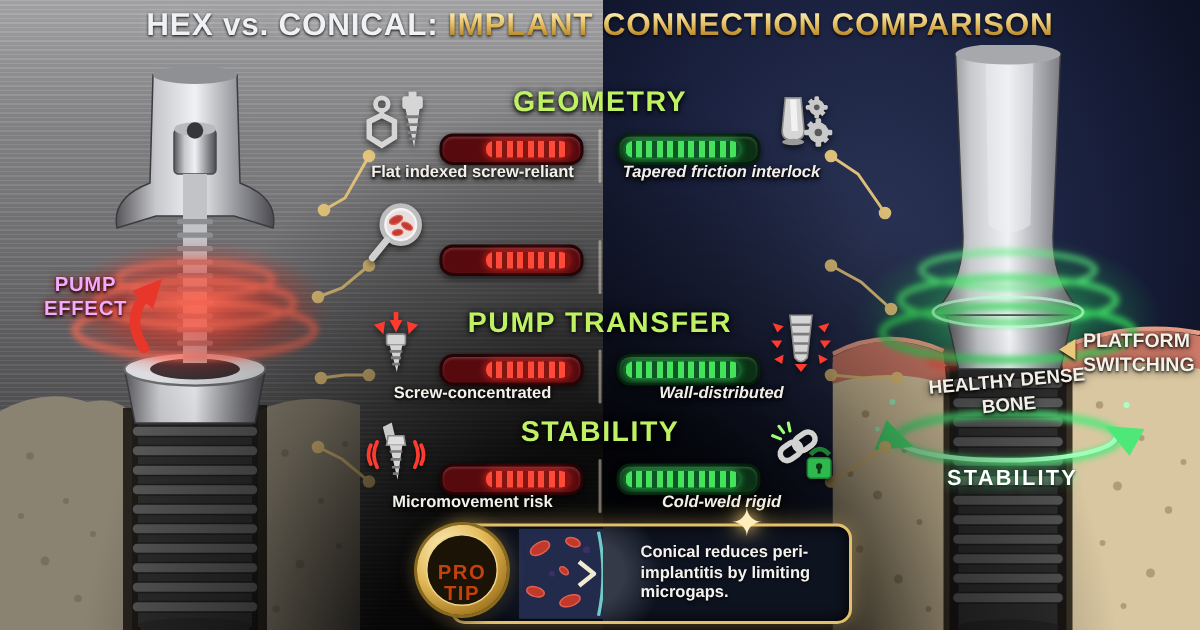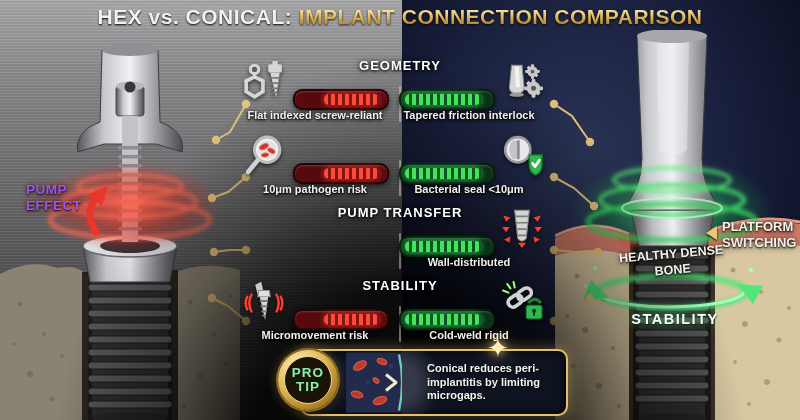--- a/index.html
+++ b/index.html
@@ -21,24 +21,24 @@
   
   .title{position:absolute;top:5px;left:0;width:800px;text-align:center;
     font-size:21px;font-weight:800;letter-spacing:.5px;white-space:nowrap;}
   .title .t-left{color:#f0f1f5;text-shadow:0 1px 2px #000,0 0 8px rgba(255,255,255,.25);}
   .title .t-right{background:linear-gradient(180deg,#fdf0bd 10%,#e8c468 45%,#b58427 85%);
     -webkit-background-clip:text;background-clip:text;color:transparent;
     filter:drop-shadow(0 1px 1px rgba(0,0,0,.8));}
   
   .row{position:absolute;left:237px;width:326px;height:74px;}
   .row-heading{position:absolute;top:2px;left:0;width:100%;text-align:center;
-    font-size:13px;font-weight:800;color:#ffffff;letter-spacing:1px;
+    font-size:19px;font-weight:800;color:#bef264;letter-spacing:1px;
     text-shadow:0 1px 3px #000,0 0 6px rgba(0,0,0,.7);}
   .cell{position:absolute;top:0;width:156px;height:74px;}
-  .cell.l{left:0;} .cell.r{right:16px;}
+  .cell.l{left:0;} .cell.r{right:4px;font-style:italic;}
   .divider{position:absolute;left:162px;top:30px;width:2px;height:36px;
     background:rgba(242,232,210,.45);border-radius:1px;}
   .icon-box{position:absolute;top:4px;width:42px;height:42px;}
   .cell.l .icon-box{left:6px;} .cell.r .icon-box{right:4px;}
   .icon-box svg{position:static;width:42px;height:42px;filter:drop-shadow(0 2px 2px rgba(0,0,0,.6));}
   .bar{position:absolute;top:33px;height:17px;width:92px;border-radius:9px;
     box-shadow:0 2px 5px rgba(0,0,0,.6),inset 0 1px 2px rgba(255,255,255,.2);}
   .cell.l .bar{left:56px;} .cell.r .bar{left:8px;}
   .bar.red{background:#570a0e;border:2px solid #26군0406;border:2px solid #260406;}
   .bar.green{background:#0b3015;border:2px solid #051f0c;}
@@ -47,21 +47,21 @@
     background:repeating-linear-gradient(90deg,#ff4a3a 0 4px,#801512 4px 7px);
     box-shadow:0 0 6px rgba(255,50,40,.9);}
   .bar.green .seg{left:4%;right:13%;
     background:repeating-linear-gradient(90deg,#45e25c 0 4px,#0f5426 4px 7px);
     box-shadow:0 0 6px rgba(60,255,110,.8);}
   .bar-label{position:absolute;top:53px;left:0;width:100%;text-align:center;
     font-size:11px;font-weight:bold;color:#f3f0ea;text-shadow:0 1px 2px #000,0 1px 4px #000;}
   
   .callout{position:absolute;font-weight:800;text-shadow:0 1px 2px #000,0 1px 6px rgba(0,0,0,.8);}
   .pump{left:26px;top:182px;width:62px;font-size:13.5px;line-height:1.15;
-    color:#8b5cf6;letter-spacing:.5px;
+    color:#f0abfc;text-align:center;letter-spacing:.5px;
     text-shadow:0 0 6px rgba(120,0,0,.9),0 1px 2px #000;}
   .platform{left:722px;top:219px;width:84px;font-size:13px;line-height:1.2;color:#f5f2ea;}
   .platform-arrow{position:absolute;left:706px;top:226px;width:0;height:0;
     border-top:7px solid transparent;border-bottom:7px solid transparent;
     border-right:11px solid #e9c87c;filter:drop-shadow(0 1px 1px #000);}
   .bone-label{left:607px;top:247px;width:130px;font-size:12.5px;line-height:1.25;
     color:#f2f0e8;text-align:center;transform:rotate(-5deg);}
   .stab-label{left:630px;top:311px;width:90px;font-size:14.5px;color:#fff;
     text-align:center;letter-spacing:1.5px;
     text-shadow:0 0 8px rgba(90,255,140,.8),0 1px 2px #000;}
@@ -74,22 +74,22 @@
   .protip-text{flex:1;display:flex;align-items:center;padding:3px 8px 3px 25px;
     font-size:11px;font-weight:bold;line-height:1.22;color:#f4f3ef;
     background:radial-gradient(circle at -6px 50%,#343a48 0 20px,transparent 46px);
     text-shadow:0 1px 2px #000;}
   .protip-badge{position:absolute;left:278px;top:350px;width:60px;height:60px;border-radius:50%;
     background:radial-gradient(circle at 34% 28%,#fdf0c0,#e2b855 45%,#a87d25 75%,#6f4d0d);
     box-shadow:0 0 0 2px #8a6a1e,0 3px 8px rgba(0,0,0,.8),0 0 12px rgba(240,200,110,.5);
     display:flex;align-items:center;justify-content:center;z-index:5;}
   .protip-badge-inner{width:46px;height:46px;border-radius:50%;background:#1b1306;
     border:1.5px solid #f1d389;display:flex;flex-direction:column;align-items:center;
-    justify-content:center;font-size:13.5px;font-weight:800;line-height:1.05;
-    color:#86efac;letter-spacing:1px;}
+    justify-content:flex-end;font-size:13.5px;font-weight:800;line-height:1.05;
+    color:#c2410c;letter-spacing:1px;}
   .flare{position:absolute;left:487px;top:333px;font-size:26px;color:#ffeebb;
     text-shadow:0 0 10px #ffd98a,0 0 20px #ffcf6a;z-index:6;}
 </style>
 </head>
 <body>
 
 <div id="stage">
 
   <div class="bg-left"></div>
   <div class="bg-right"></div>
@@ -368,42 +368,45 @@
             <ellipse cx="20" cy="12" rx="4.5" ry="2.4" transform="rotate(-25 20 12)"></ellipse>
             <ellipse cx="27" cy="16" rx="3.8" ry="2" transform="rotate(30 27 16)"></ellipse>
             <ellipse cx="21" cy="20" rx="3.4" ry="1.9" transform="rotate(-10 21 20)"></ellipse>
           </g>
           <line x1="14" y1="25" x2="5" y2="36" stroke="#d0d0d0" stroke-width="4.5" stroke-linecap="round"></line>
         </svg>
       </div>
       <div class="bar red">
           <div class="seg"></div>
         </div>
-      <div class="bar-label">10μm pathogen risk</div>
-    </div>
-    <div class="cell r">
-      <div class="bar green">
-          <div class="seg"></div>
-        </div>
-      <div class="icon-box">
-        <svg viewBox="0 0 40 40">
-          <circle cx="16" cy="15" r="12" fill="#e8e8ea" stroke="#9a9a9e" stroke-width="2.5"></circle>
-          <ellipse cx="13" cy="15" rx="5" ry="9" fill="#c4c4c8"></ellipse>
-          <rect x="15.2" y="6" width="2.6" height="18" fill="#8e8e92"></rect>
-          <path d="M27,20 L39,20 L39,29 Q39,36.5 33,39 Q27,36.5 27,29 Z" fill="#2eb84d" stroke="#1d7d33" stroke-width="1.5"></path>
-          <polyline points="30,28 32.5,31 36.5,25" fill="none" stroke="#fff" stroke-width="2.6" stroke-linecap="round" stroke-linejoin="round"></polyline>
-        </svg>
-      </div>
-      <div class="bar-label">Bacterial seal &lt;10μm</div>
     </div>
   </div>
 
   <div class="row" style="top:203px">
     <div class="row-heading">PUMP TRANSFER</div>
     <div class="divider"></div>
+    <div class="cell l">
+      <div class="icon-box">
+        <svg viewBox="0 0 40 40">
+          <g fill="#ff3b30">
+            <polygon points="20,14 16,6 24,6"></polygon>
+              <rect x="18.5" y="1" width="3" height="6"></rect>
+            <polygon points="12,15 6,9 13,7"></polygon>
+              <polygon points="28,15 34,9 27,7"></polygon>
+          </g>
+          <rect x="14" y="15" width="12" height="7" rx="1.5" fill="#d5d5d5" stroke="#8a8a8a"></rect>
+          <polygon points="16,22 24,22 20.5,39" fill="#d5d5d5"></polygon>
+          <path d="M16,26 h8 M16.8,30 h6.4 M17.6,34 h4.8" stroke="#7c7c7c" stroke-width="1.8"></path>
+        </svg>
+      </div>
+      <div class="bar red">
+          <div class="seg"></div>
+        </div>
+      <div class="bar-label">Screw-concentrated</div>
+    </div>
     <div class="cell r">
       <div class="bar green">
           <div class="seg"></div>
         </div>
       <div class="icon-box">
         <svg viewBox="0 0 40 40">
           <path d="M13,3 L27,3 L24,30 Q20,35 16,30 Z" fill="#d5d5d5" stroke="#8a8a8a"></path>
           <path d="M14,9 h12 M14.6,15 h10.8 M15.4,21 h9.2 M16.2,27 h7.6" stroke="#7c7c7c" stroke-width="1.6"></path>
           <g fill="#ff3b30">
             <polygon points="9,10 2,8 5,14"></polygon>

